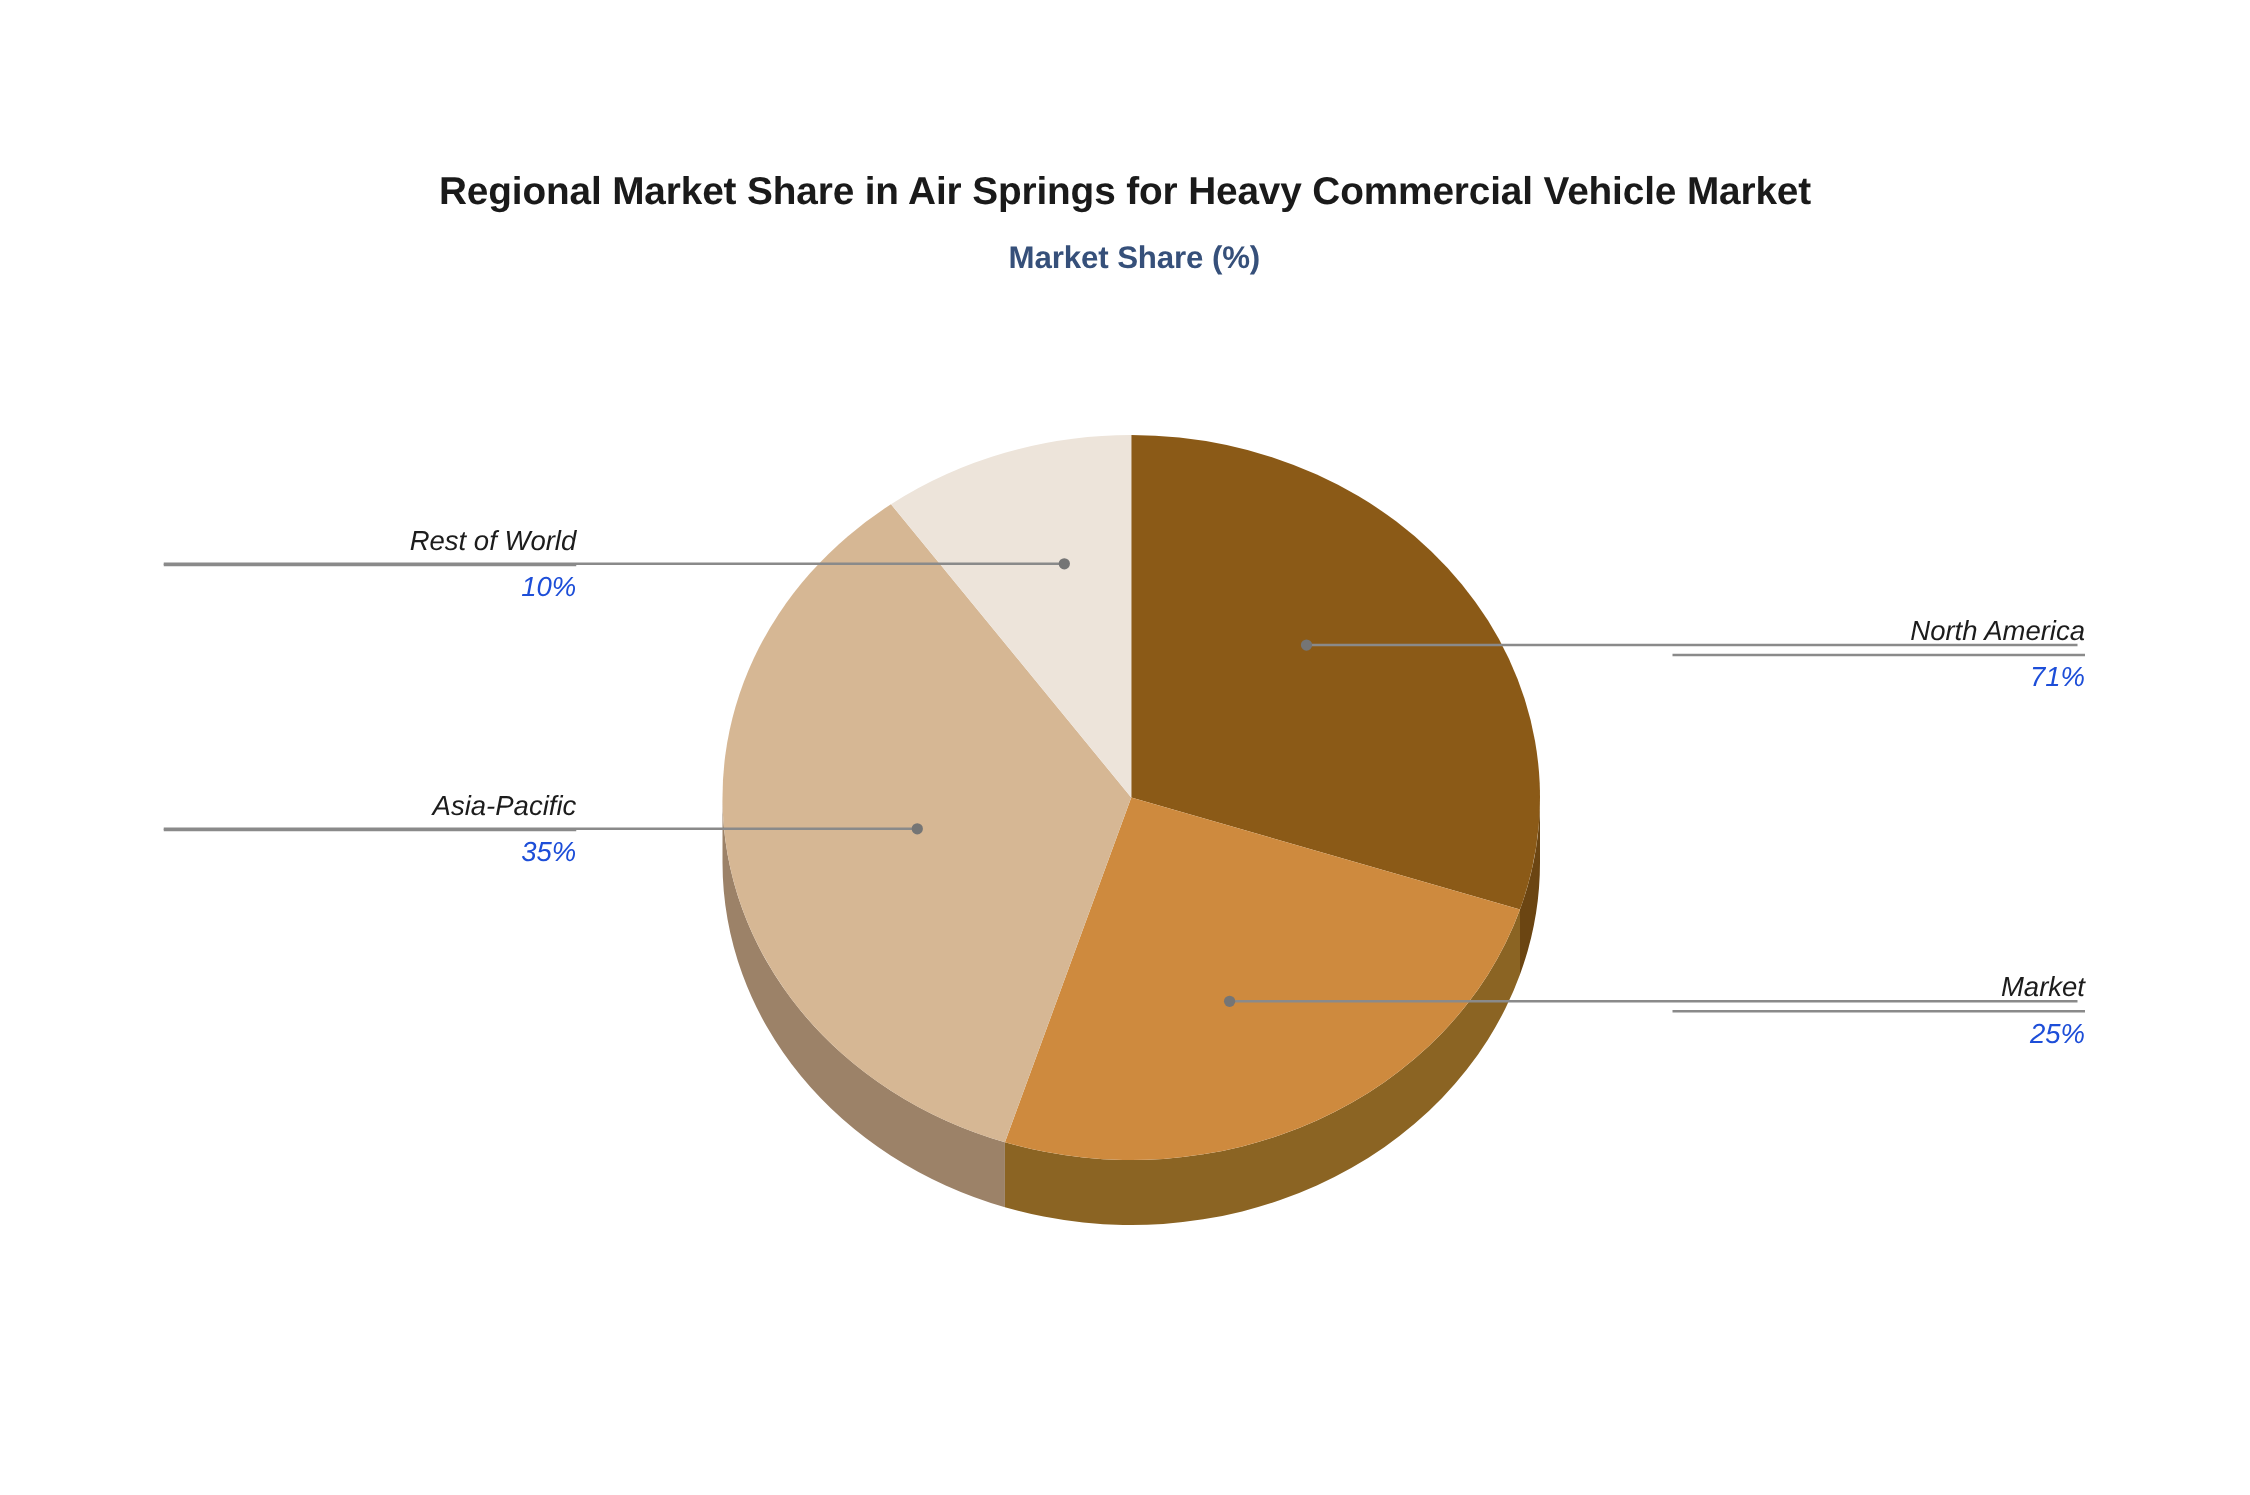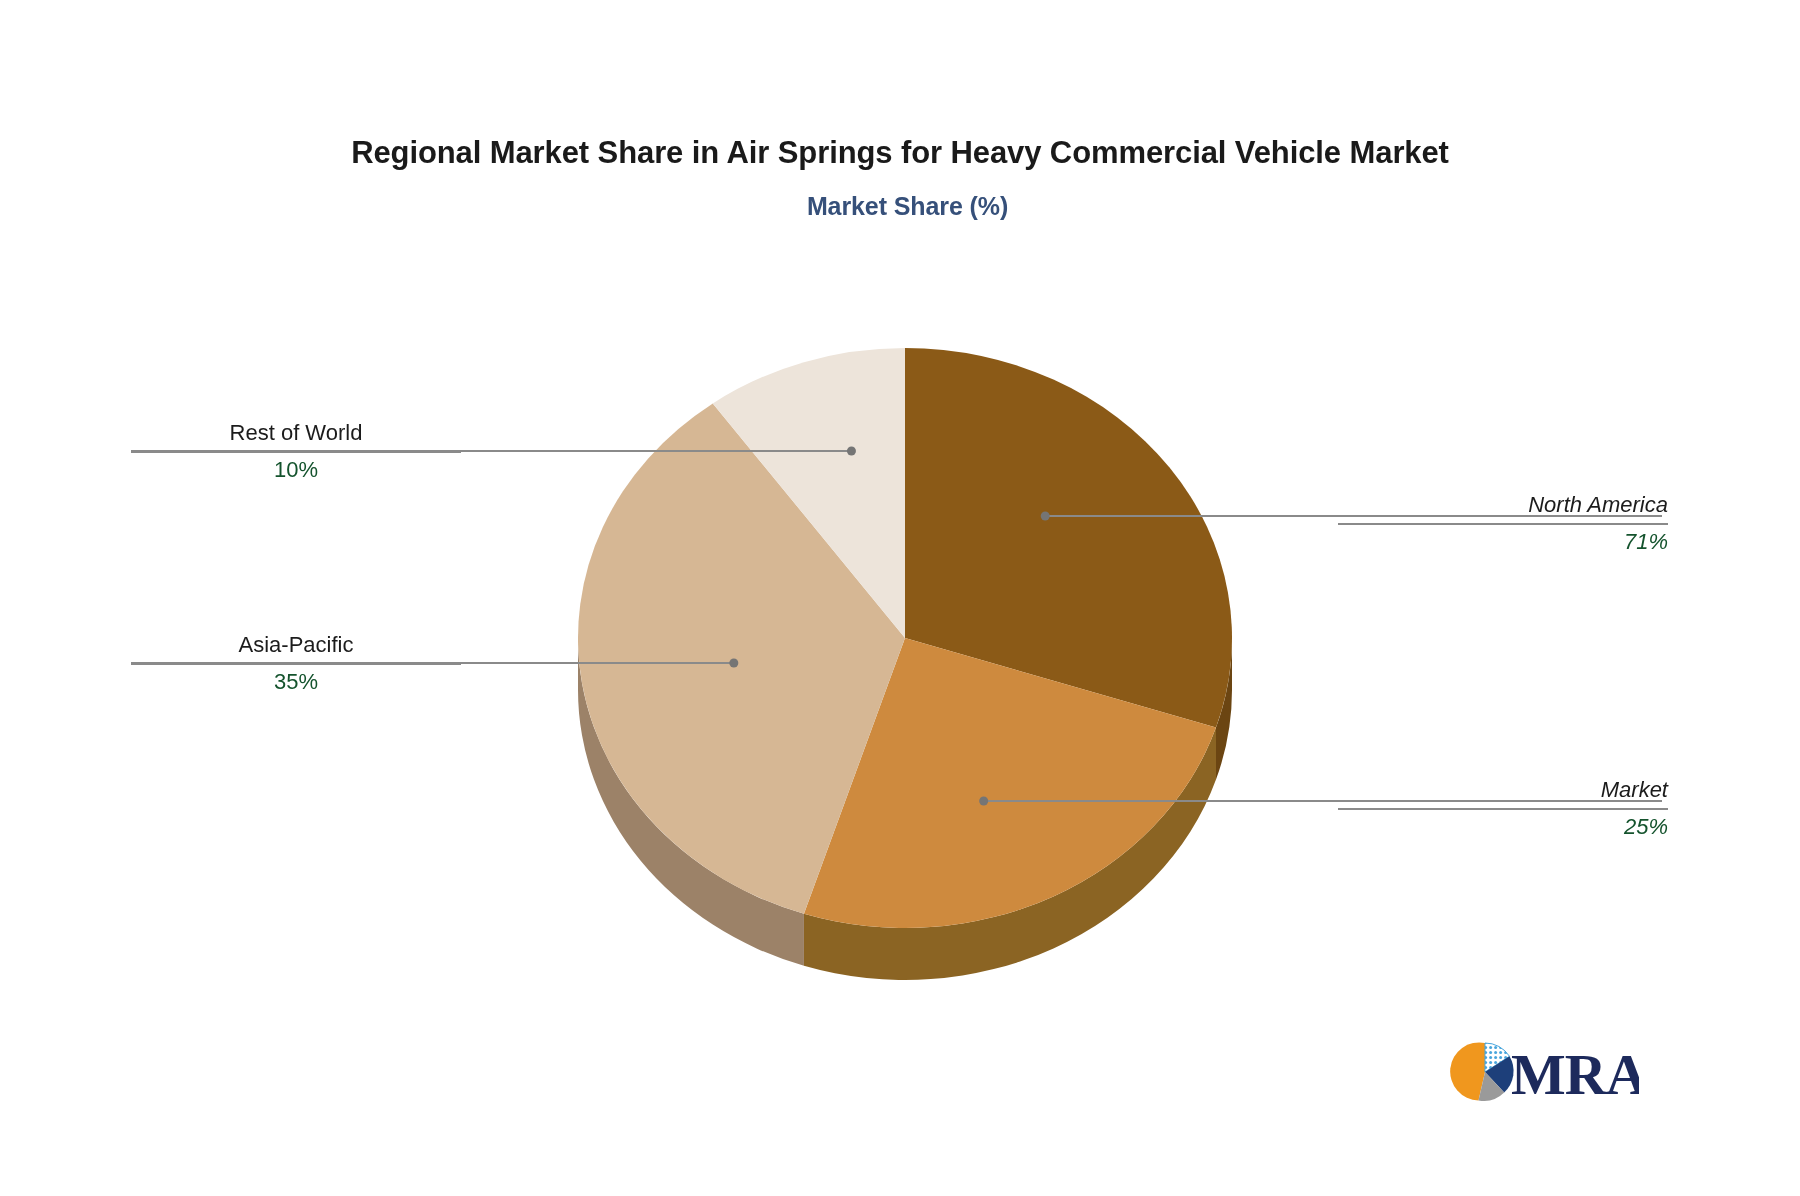--- a/index.html
+++ b/index.html
@@ -71,24 +71,24 @@
     white-space: nowrap;
   }
   .callout .cl-rule {
     height: 2px;
     background: #8a8a8a;
     width: 100%;
     margin: 3px 0 2px 0;
   }
   .callout .cl-value {
     font-size: 22px;
-    color: #14532d;
+    color: #1d4ed8;
     line-height: 30px;
   }
-  .callout.left { text-align: center; }
+  .callout.left { text-align: right; font-style: italic; }
   .callout.right { text-align: right; font-style: italic; }
 
   #callout-rest-of-world { left: 131px; top: 418px; }
   #callout-asia-pacific  { left: 131px; top: 630px; }
   #callout-north-america { left: 1338px; top: 490px; }
   #callout-europe        { left: 1338px; top: 775px; }
 
   
   #logo {
     position: absolute;
@@ -148,36 +148,14 @@
     <div class="cl-rule"></div>
     <div class="cl-value">71%</div>
   </div>
 
   <div class="callout right" id="callout-europe">
     <div class="cl-name">Market</div>
     <div class="cl-rule"></div>
     <div class="cl-value">25%</div>
   </div>
 
-  <div id="logo">
-    <svg width="190" height="72" viewBox="0 0 190 72">
-      <defs>
-        <pattern id="dots" width="5" height="5" patternUnits="userSpaceOnUse">
-          <rect width="5" height="5" fill="#ffffff"></rect>
-          <circle cx="1.6" cy="1.6" r="1.5" fill="#49a6dd"></circle>
-        </pattern>
-      </defs>
-
-      <g>
-        <path d="M36,36 L36,7 A29,29 0 1 0 29.5,64.4 Z" fill="#F0971E"></path>
-
-        <path d="M36,36 L36,7 A29,29 0 0 1 60.5,20.3 Z" fill="url(#dots)" stroke="#49a6dd" stroke-width="1"></path>
-
-        <path d="M36,36 L60.5,20.3 A29,29 0 0 1 55.2,56.5 Z" fill="#1d3f7a"></path>
-
-        <path d="M36,36 L55.2,56.5 A29,29 0 0 1 29.5,64.4 Z" fill="#9a9a9a"></path>
-      </g>
-
-      <text x="62" y="58" font-family="'Liberation Serif', serif" font-size="58" font-weight="bold" fill="#1d2a5c" letter-spacing="-1">MRA</text>
-    </svg>
-  </div>
 
 </div>
 
 </body></html>

